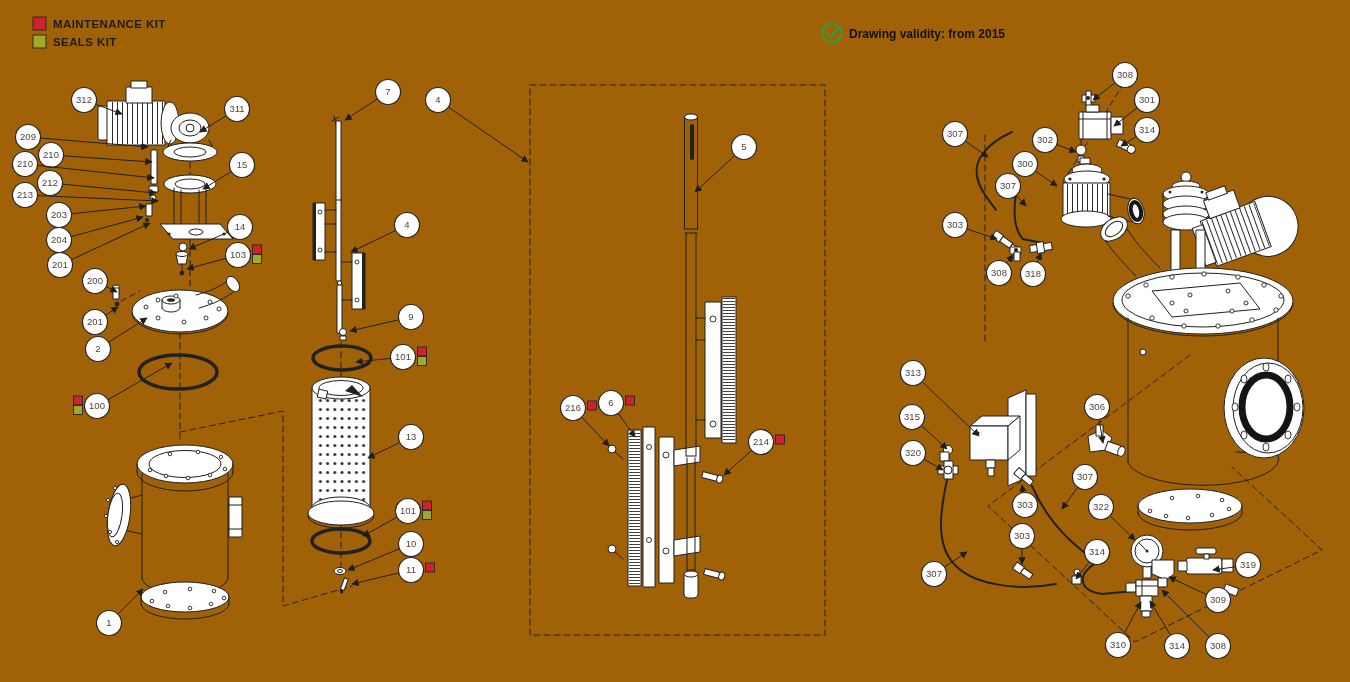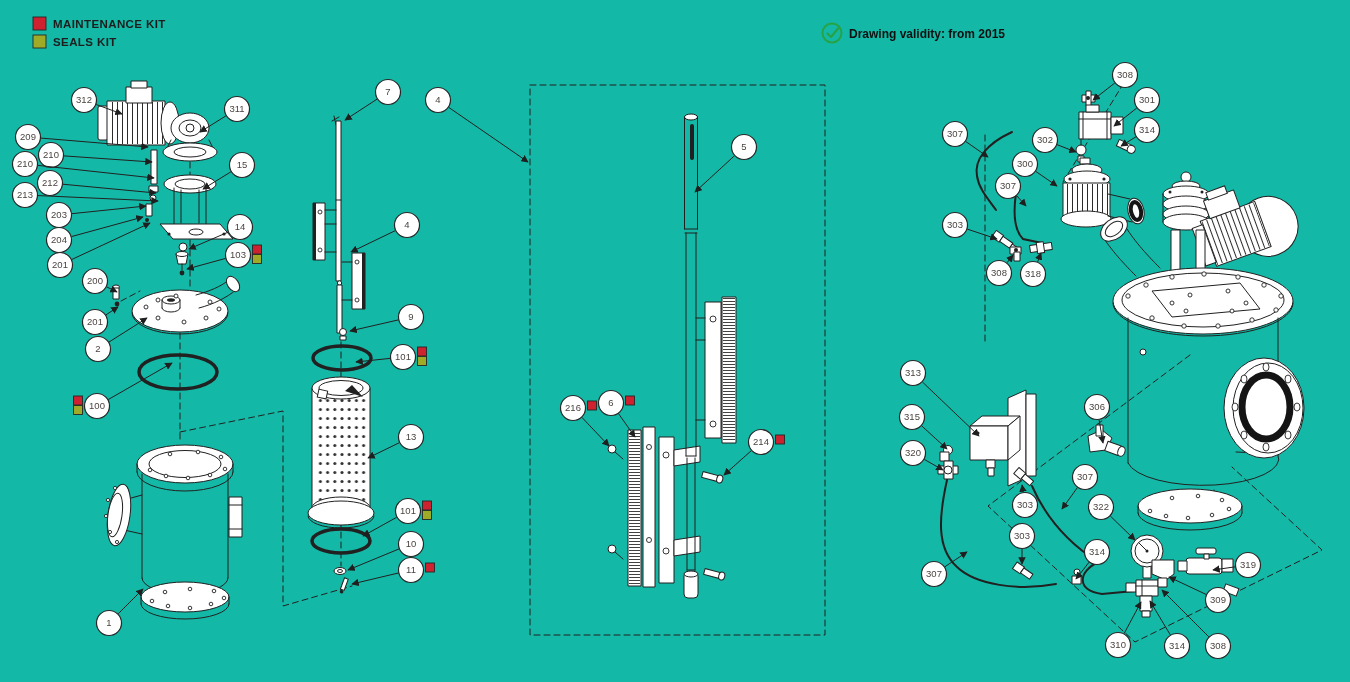--- a/index.html
+++ b/index.html
@@ -1,16 +1,16 @@
 <!DOCTYPE html>
 <html><head>
 <meta charset="utf-8">
 <style>
   html,body{margin:0;padding:0;background:#fff;}
-  .canvas{position:relative;width:1350px;height:682px;background:#14b8a6;overflow:hidden;
+  .canvas{position:relative;width:1350px;height:682px;background:#a16207;overflow:hidden;
           font-family:"Liberation Sans",sans-serif;}
   svg{position:absolute;left:0;top:0;}
   .ln{stroke:#212121;fill:none;stroke-width:1;stroke-linecap:round;stroke-linejoin:round;}
   .fw{fill:#ffffff;stroke:#212121;stroke-width:1;stroke-linejoin:round;}
   .dk{fill:#212121;stroke:none;}
   .dash{stroke-dasharray:6 4;fill:none;}
   .o-ring{stroke:#212121;fill:none;stroke-width:3.5;}
   .bolt{fill:#ffffff;stroke:#212121;stroke-width:0.9;}
   .hose{stroke:#212121;fill:none;stroke-width:2;stroke-linecap:round;}
   .legend-text{font:bold 11.5px "Liberation Sans",sans-serif;fill:#1d1d1d;letter-spacing:.4px;}

